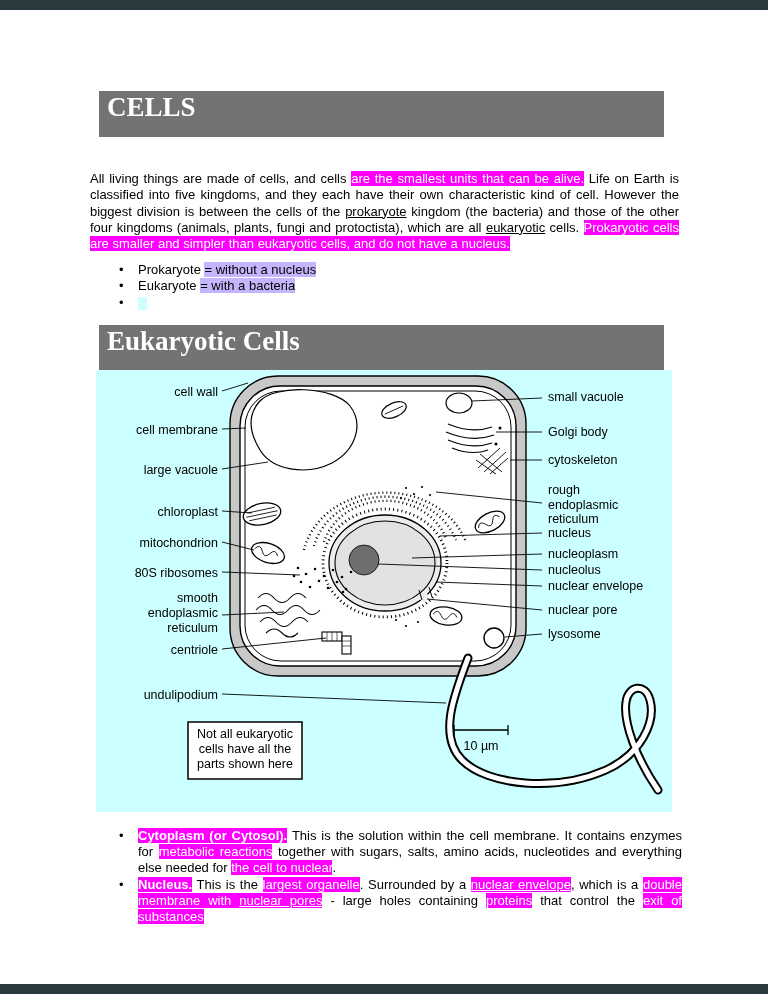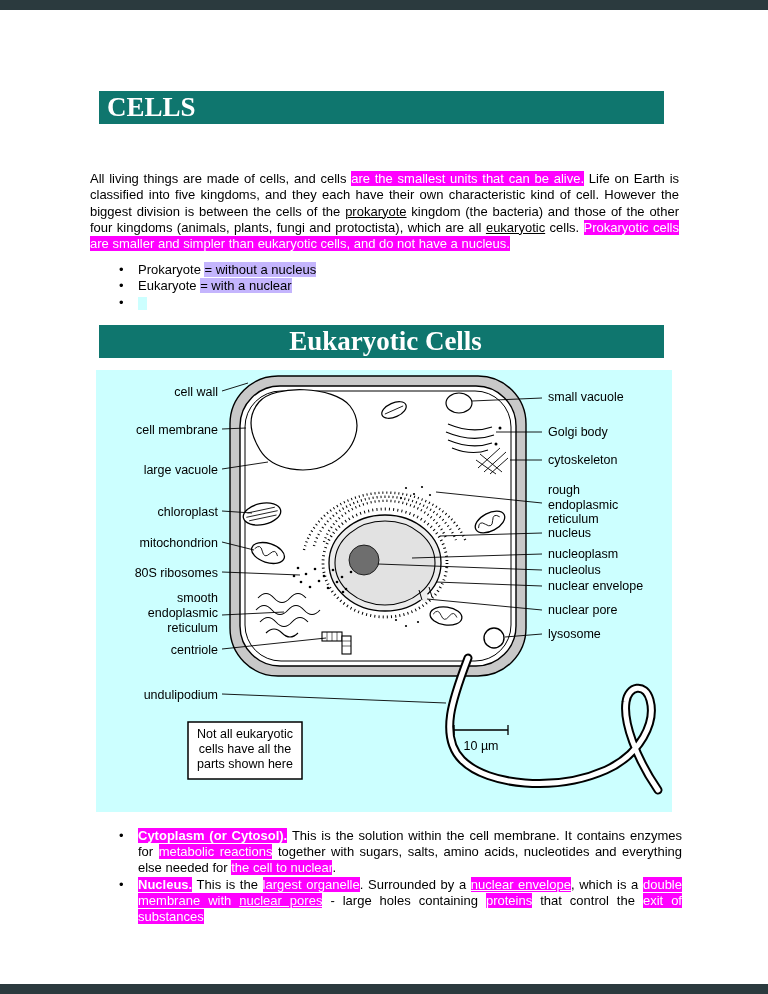--- a/index.html
+++ b/index.html
@@ -4,25 +4,25 @@
 <style>
   html,body{margin:0;padding:0;}
   body{
     width:768px;height:994px;position:relative;background:#ffffff;overflow:hidden;
     font-family:"Liberation Sans",sans-serif;color:#000;
   }
   .frame-bar{position:absolute;left:0;width:768px;height:10px;background:#2b3a3e;}
   .frame-bar.top{top:0;}
   .frame-bar.bottom{bottom:0;}
 
-  .h-bar{position:absolute;left:99px;width:565px;height:33px;background:#0f766e;}
+  .h-bar{position:absolute;left:99px;width:565px;height:46px;background:#737373;}
   .h-bar .h-text{display:block;color:#ffffff;font-family:"Liberation Serif",serif;
     font-weight:bold;font-size:27px;line-height:32px;padding-left:8px;white-space:nowrap;}
   #hbar1{top:91px;}
-  #hbar2{top:325px;text-align:center;}
+  #hbar2{top:325px;}
 
   .intro{position:absolute;left:90px;top:171px;width:589px;margin:0;
     font-size:13px;line-height:16.3px;text-align:justify;}
 
   .hl-m{background:#ff00ff;color:#ffffff;}
   .hl-m-u{background:#ff00ff;color:#ffffff;text-decoration:underline;}
   .hl-b{font-weight:bold;margin-top:23px;}
   .hl-c{background:#c4b5fd;}
   .u{text-decoration:underline;}
 
@@ -44,21 +44,21 @@
 <div class="frame-bar top"></div>
 
 <div class="h-bar" id="hbar1">
   <span class="h-text">CELLS</span>
 </div>
 
 <p class="intro"><span>All living things are made of cells, and cells </span><span class="hl-m">are the smallest units that can be alive.</span><span> Life on Earth is classified into five kingdoms, and they each have their own characteristic kind of cell. However the biggest division is between the cells of the </span><span class="u">prokaryote</span><span> kingdom (the bacteria) and those of the other four kingdoms (animals, plants, fungi and protoctista), which are all </span><span class="u">eukaryotic</span><span> cells. </span><span class="hl-m">Prokaryotic cells are smaller and simpler than eukaryotic cells, and do not have a nucleus.</span></p>
 
 <div class="klist">
   <div class="k-row"><span class="bullet">•</span><span>Prokaryote </span><span class="hl-c">= without a nucleus</span></div>
-  <div class="k-row"><span class="bullet">•</span><span>Eukaryote </span><span class="hl-c">= with a nuclear</span></div>
+  <div class="k-row"><span class="bullet">•</span><span>Eukaryote </span><span class="hl-c">= with a bacteria</span></div>
   <div class="k-row"><span class="bullet">•</span><span class="cyan-block"></span></div>
 </div>
 
 <div class="h-bar" id="hbar2">
   <span class="h-text">Eukaryotic Cells</span>
 </div>
 
 <div class="diagram">
 <svg width="576" height="442" viewBox="0 0 576 442">
 

